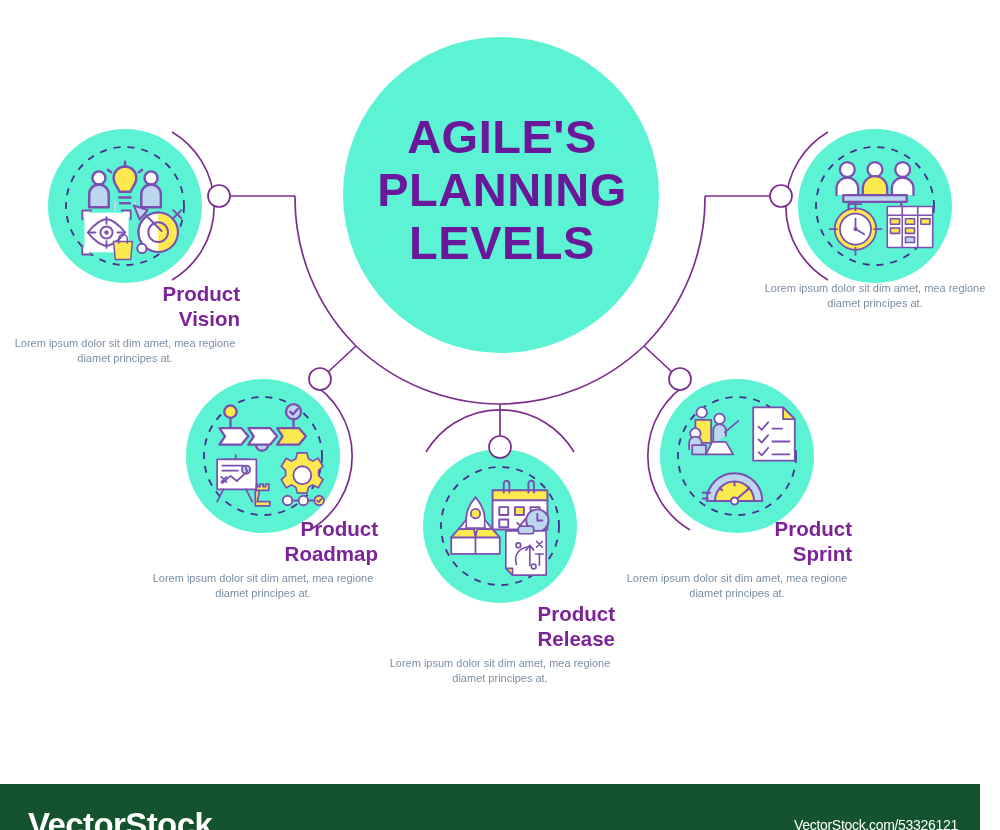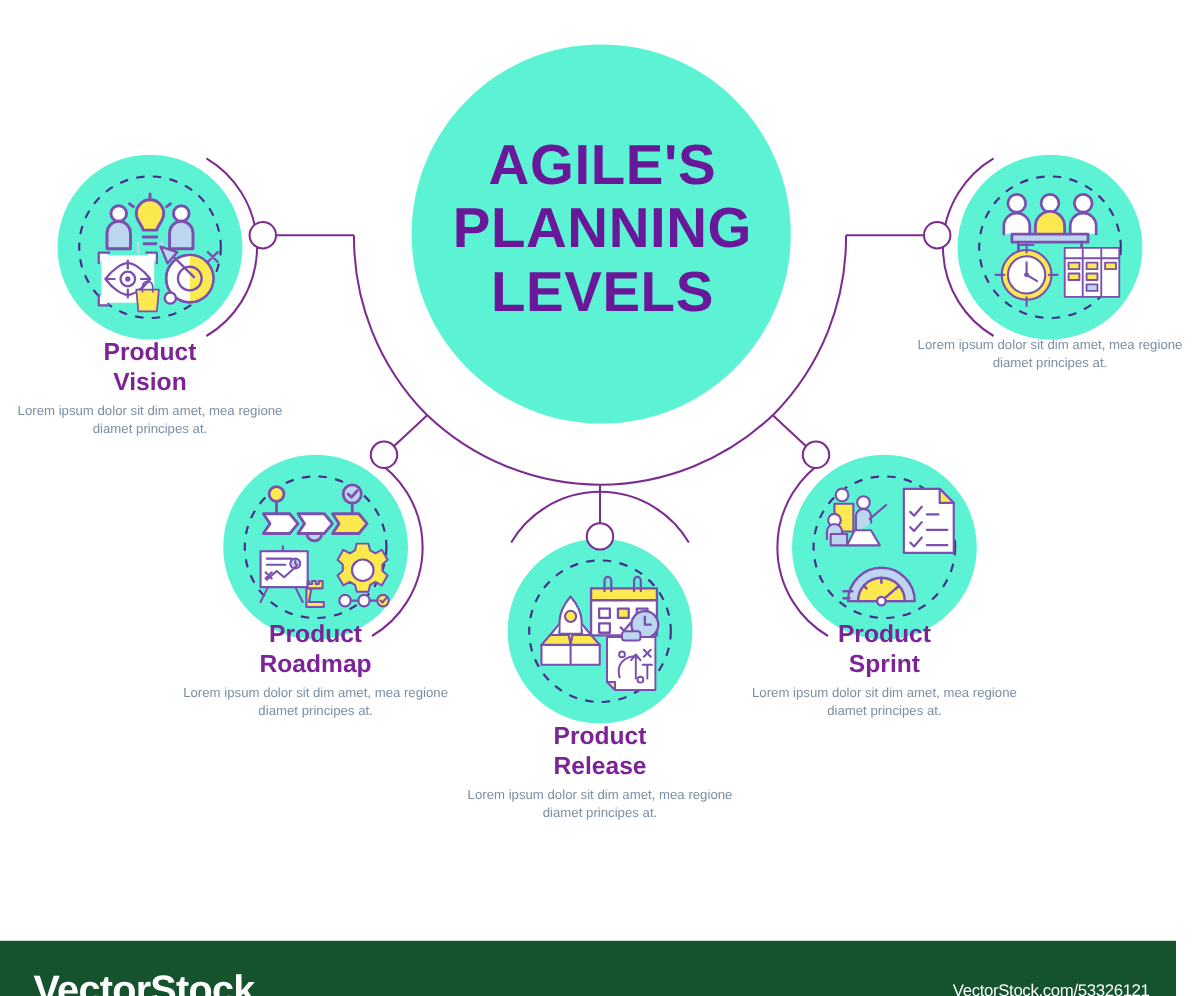--- a/index.html
+++ b/index.html
@@ -56,20 +56,21 @@
     position: absolute;
     text-align: center;
   }
   .node-title {
     color: #7c2397;
     font-weight: bold;
     font-size: 20.5px;
     line-height: 1.22;
     white-space: pre-line;
     margin: 0 0 5px 0;
+    text-align: right;
   }
   .node-desc {
     color: #7b8fa3;
     font-size: 11px;
     line-height: 1.32;
     margin: 0;
   }
 
   
   #footer {

